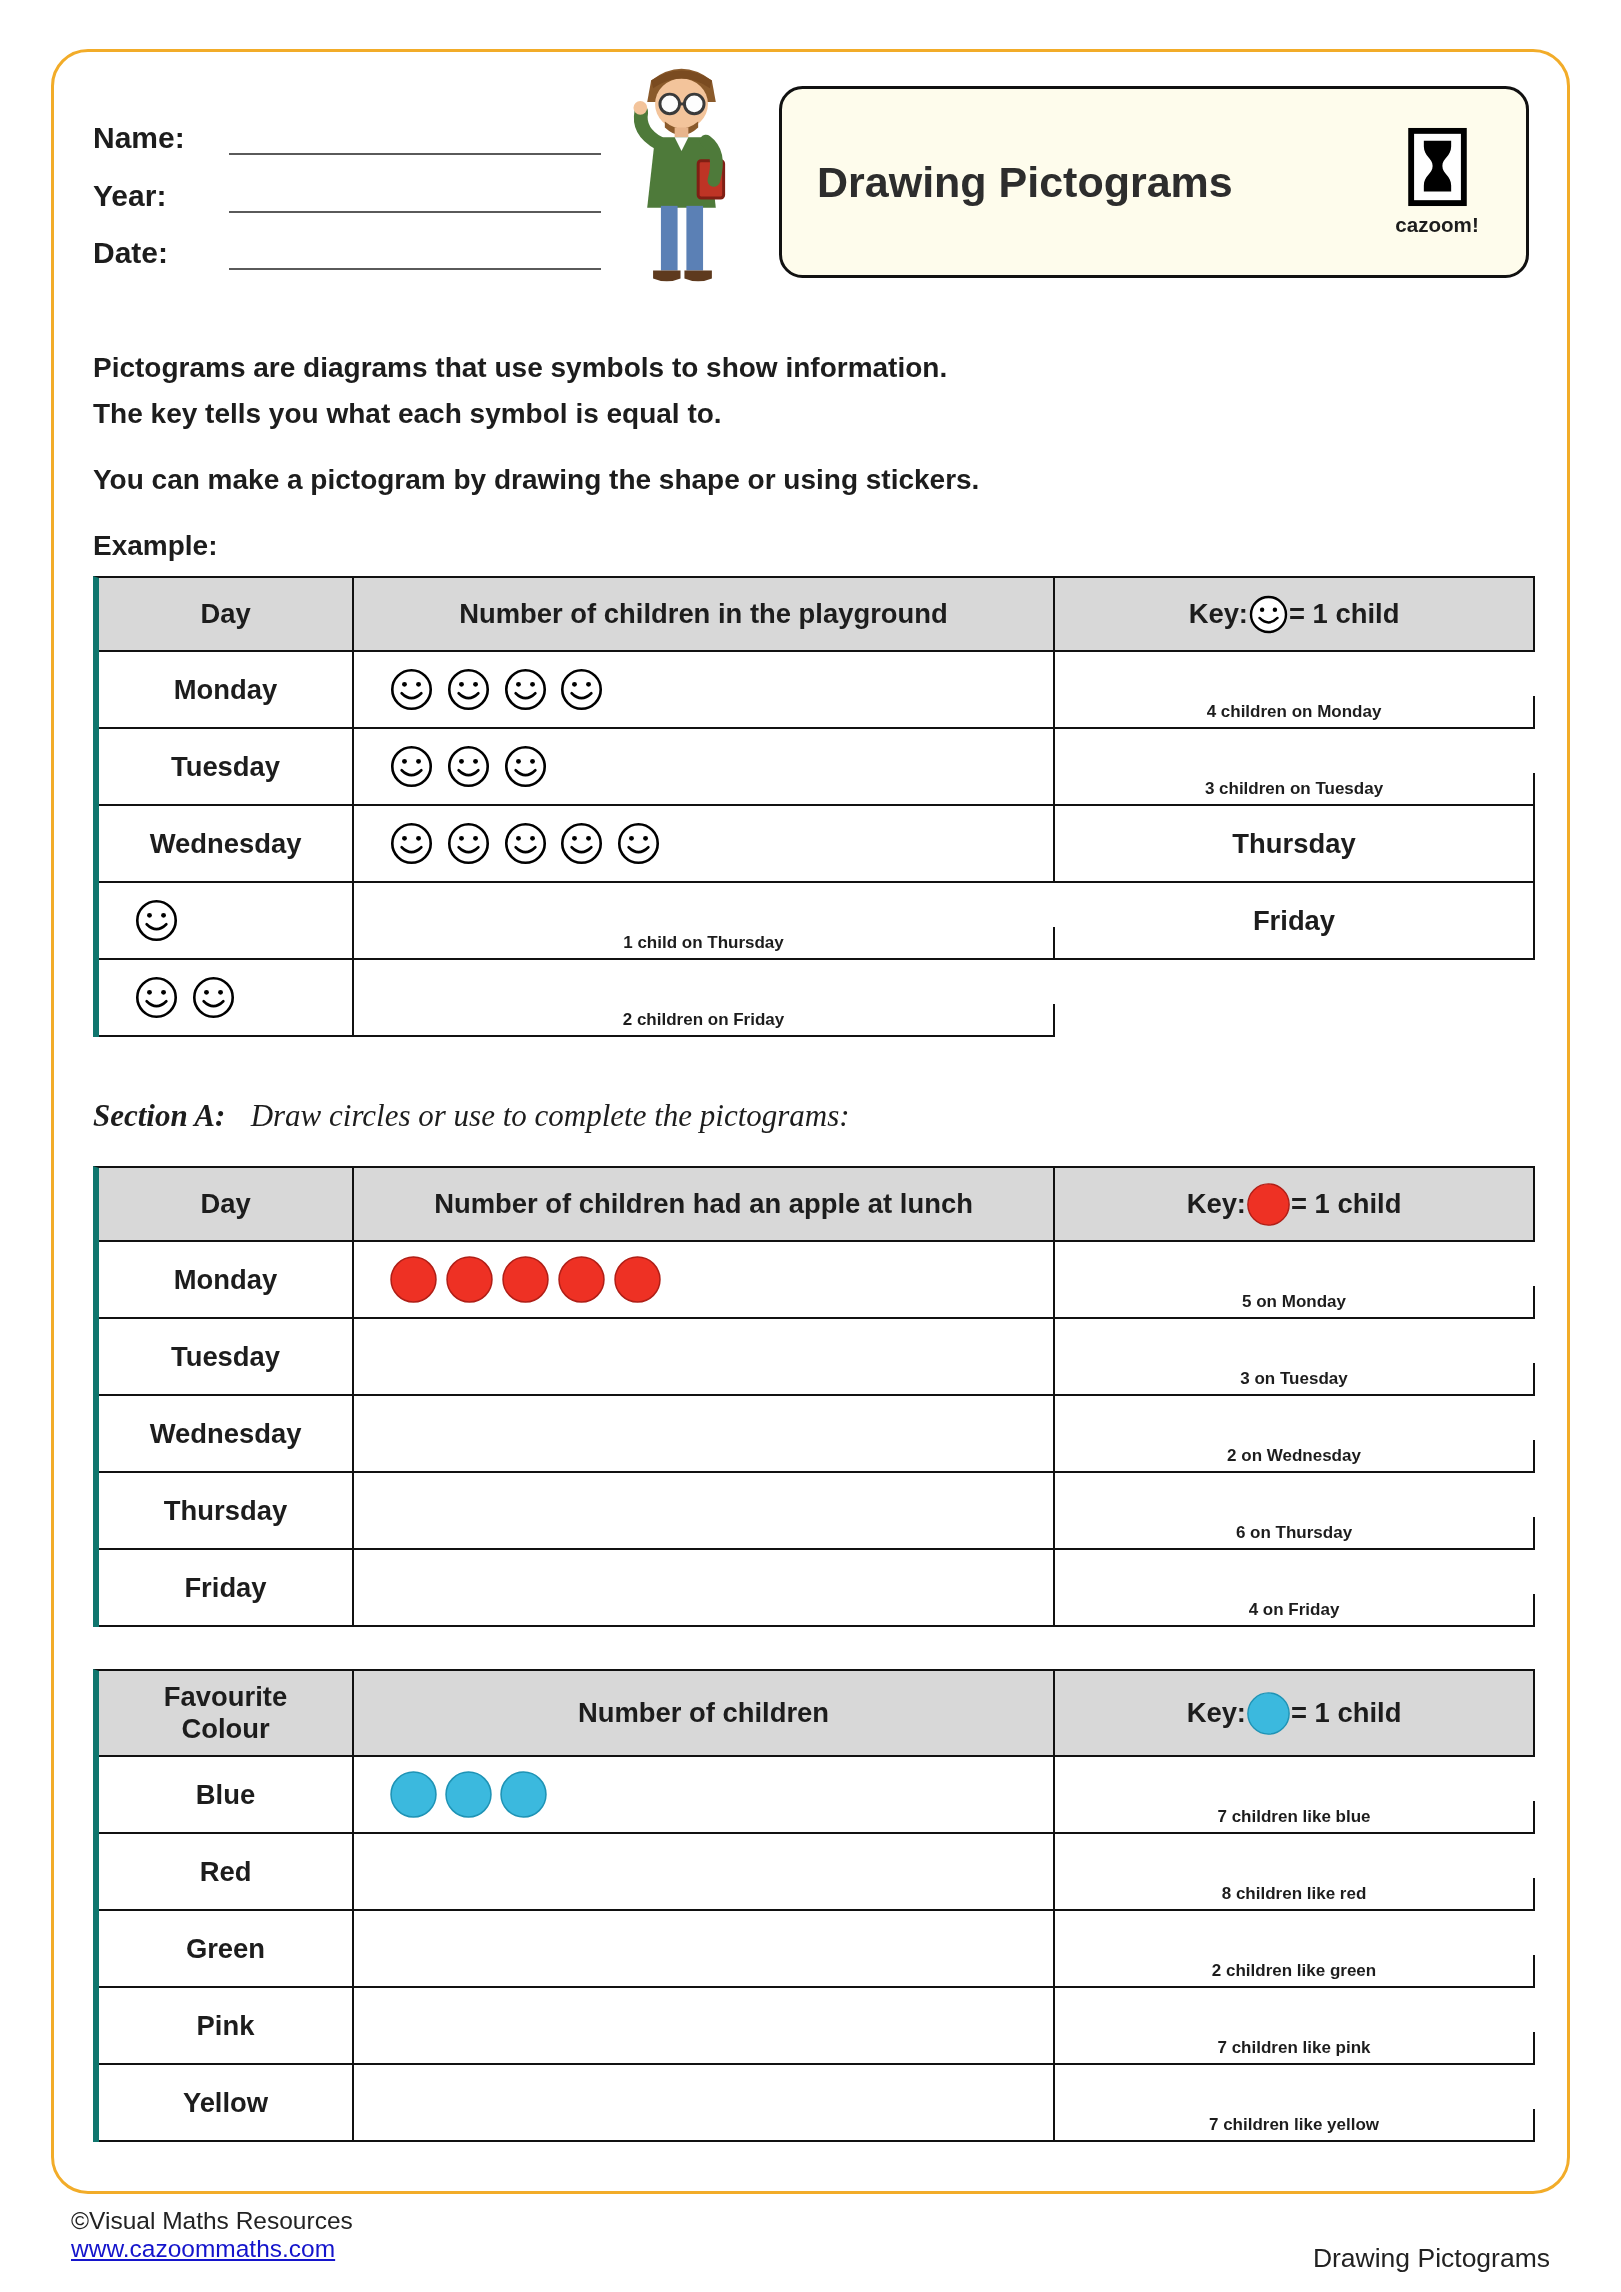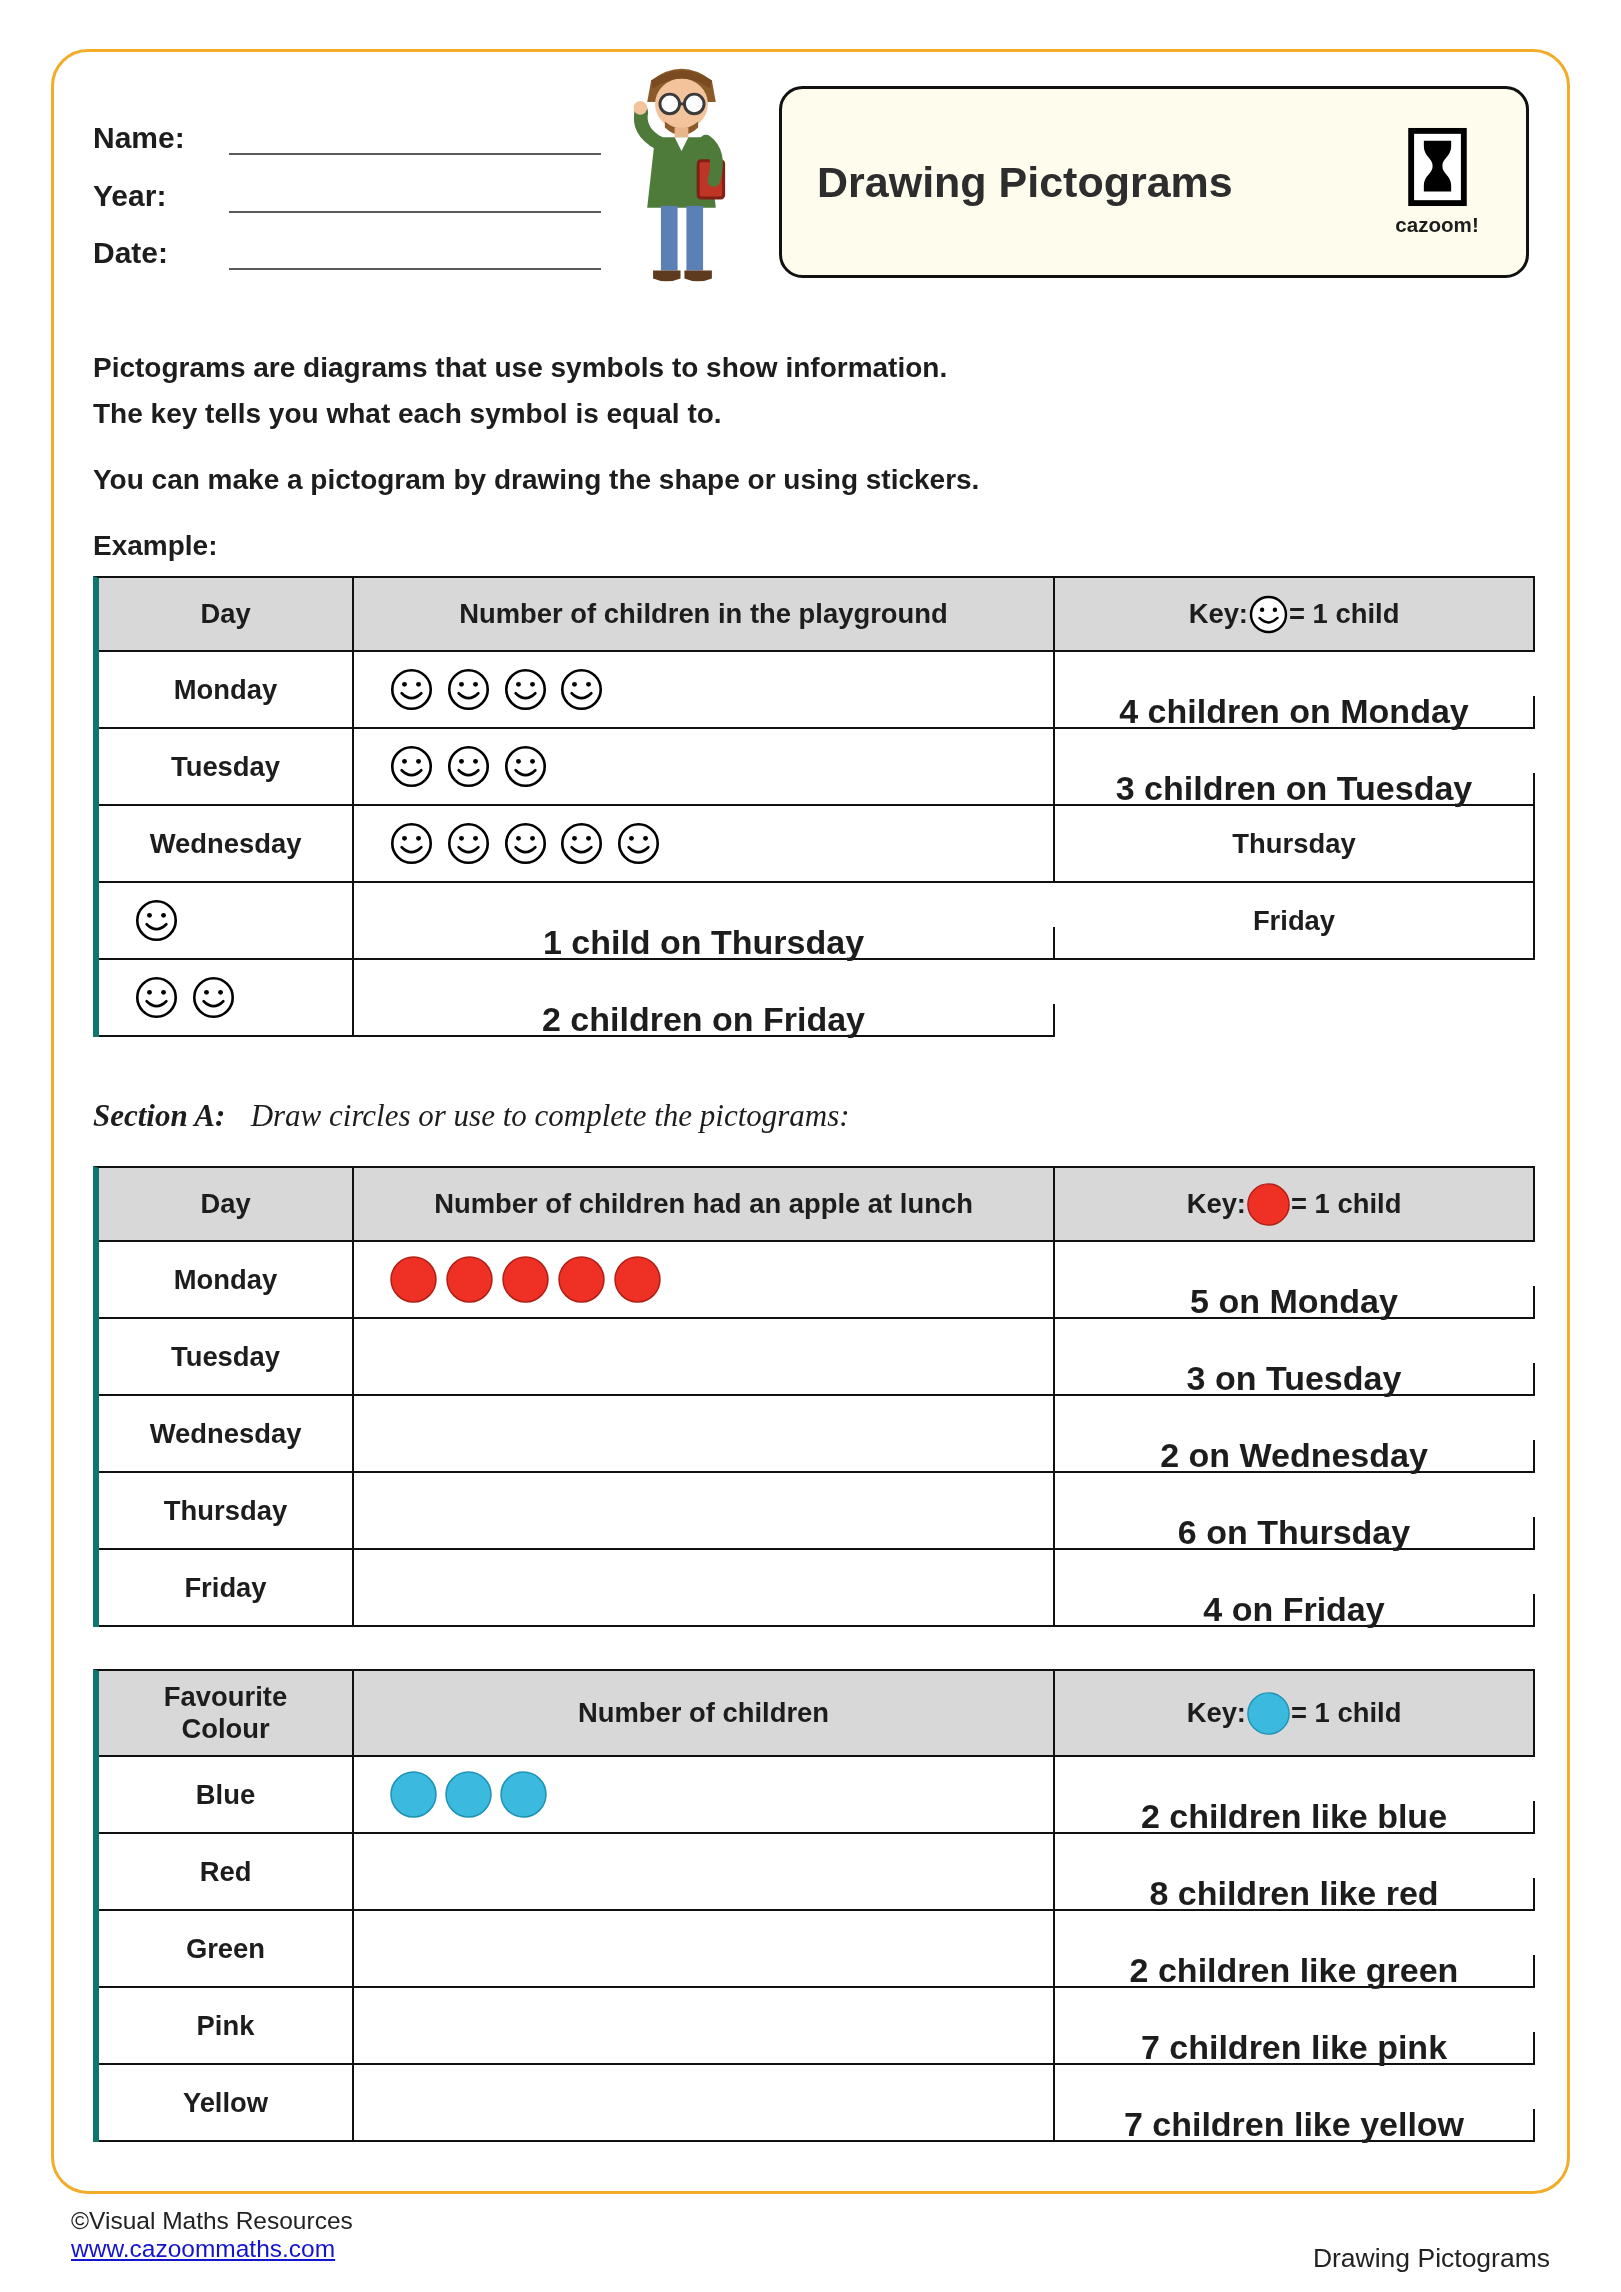--- a/index.html
+++ b/index.html
@@ -36,21 +36,21 @@
          grid-template-columns:255px 701px 480px;
          border-top:2px solid #111;border-left:6px solid #0f766e;box-sizing:content-box;}
   .t1{top:576px;grid-template-rows:74px repeat(5,77px);}
   .t2{top:1166px;grid-template-rows:74px repeat(5,77px);}
   .t3{top:1669px;grid-template-rows:86px repeat(5,77px);}
   .cell{border-right:2px solid #111;border-bottom:2px solid #111;
         display:flex;align-items:center;justify-content:center;
         font-weight:700;box-sizing:border-box;}
   .th{background:var(--header-bg,#D8D8D8);font-size:27.4px;text-align:center;padding:0 23.5px;line-height:1.15;}
   .day{font-size:27.4px;}
-  .note{font-size:34px;margin-top:44px;}
+  .note{font-size:17px;margin-top:44px;}
   .picto{justify-content:flex-start;padding-left:35px;gap:11.8px;}
   .t2 .picto{gap:6.9px;}
   .t3 .picto{gap:5.9px;}
   .picto svg{width:45px;height:45px;}
   .t2 .picto svg,.t3 .picto svg{width:49px;height:49px;}
   .keycell{gap:0;font-size:27.4px;}
   .keyicon{display:flex;align-items:center;}
   .keyicon svg{width:41px;height:41px;}
   .t2 .keyicon svg,.t3 .keyicon svg{width:45px;height:45px;}
 
@@ -330,21 +330,21 @@
         <svg viewBox="0 0 48 48">
           <circle cx="24" cy="24" r="22" fill="#3BB9DE" stroke="#1E93B5" stroke-width="1.5"></circle>
         </svg>
         <svg viewBox="0 0 48 48">
           <circle cx="24" cy="24" r="22" fill="#3BB9DE" stroke="#1E93B5" stroke-width="1.5"></circle>
         </svg>
         <svg viewBox="0 0 48 48">
           <circle cx="24" cy="24" r="22" fill="#3BB9DE" stroke="#1E93B5" stroke-width="1.5"></circle>
         </svg>
       </div>
-    <div class="cell note">2 children like blue</div>
+    <div class="cell note">7 children like blue</div>
 
     <div class="cell day">Red</div>
     <div class="cell picto"></div>
     <div class="cell note">8 children like red</div>
 
     <div class="cell day">Green</div>
     <div class="cell picto"></div>
     <div class="cell note">2 children like green</div>
 
     <div class="cell day">Pink</div>

